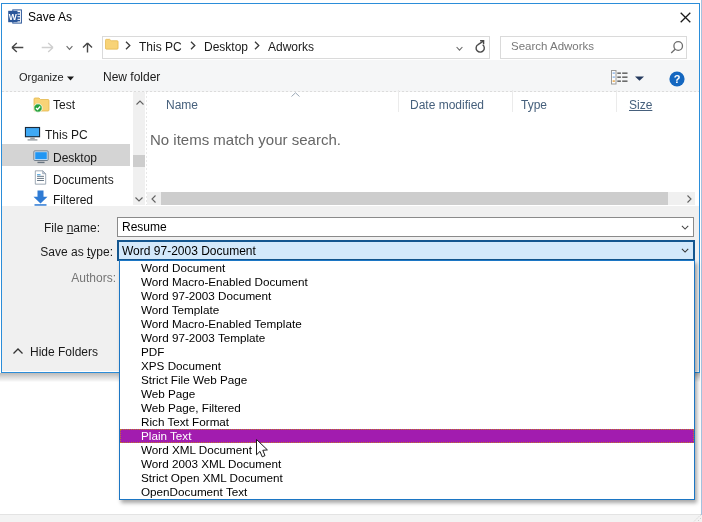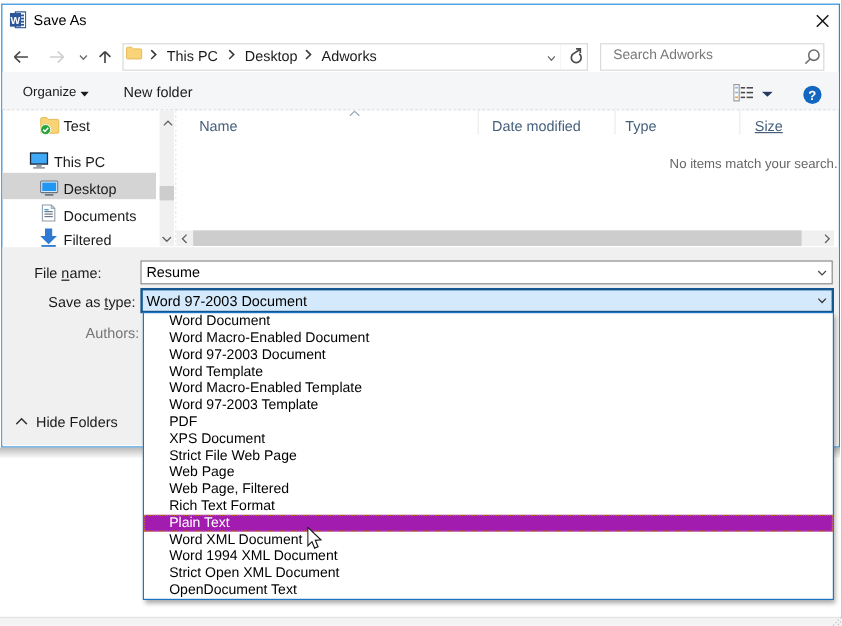--- a/index.html
+++ b/index.html
@@ -213,34 +213,34 @@
   <svg class="abs" style="left:291px;top:92px;" width="9" height="5" viewBox="0 0 9 5">
     <path d="M0.5 4.5 L4.5 0.8 L8.5 4.5" stroke="#9aa7b5" stroke-width="1" fill="none"></path>
   </svg>
   <div class="abs hdr" style="left:410px;top:98px;">Date modified</div>
   <div class="abs hdr" style="left:521px;top:98px;">Type</div>
   <div class="abs hdr" style="left:629px;top:98px;text-decoration:underline;">Size</div>
   <div class="abs colsep" style="left:398px;"></div>
   <div class="abs colsep" style="left:512px;"></div>
   <div class="abs colsep" style="left:616px;"></div>
 
-  <div class="abs" style="left:150px;top:131px;width:548px;text-align:right;color:#666;font-size:11px;">No items match your search.</div>
+  <div class="abs" style="left:150px;top:131px;width:548px;text-align:left;color:#666;font-size:15px;">No items match your search.</div>
 
   <div class="abs sb" style="left:147px;top:192px;width:548px;height:13px;"></div>
   <div class="abs sbthumb" style="left:161px;top:192px;width:507px;height:13px;"></div>
   <svg class="abs" style="left:151px;top:195px;" width="5" height="8" viewBox="0 0 5 8">
     <path d="M4.5 0.5 L1 4 L4.5 7.5" stroke="#616161" stroke-width="1.1" fill="none"></path>
   </svg>
   <svg class="abs" style="left:687px;top:195px;" width="5" height="8" viewBox="0 0 5 8">
     <path d="M0.5 0.5 L4 4 L0.5 7.5" stroke="#616161" stroke-width="1.1" fill="none"></path>
   </svg>
 
   <div id="bottompanel" class="abs"></div>
 
-  <div class="abs lbl" style="left:0;top:221px;width:113px;text-align:center;">File <u>n</u>ame:</div>
+  <div class="abs lbl" style="left:0;top:221px;width:113px;text-align:left;padding-left:44px;">File <u>n</u>ame:</div>
   <div id="fninput" class="abs"></div>
   <div class="abs" style="left:122px;top:220px;color:#000;">Resume</div>
   <svg class="abs" style="left:681px;top:225px;" width="9" height="6" viewBox="0 0 10 7">
     <path d="M0.8 1 L4.5 4.8 L8.2 1" stroke="#444" stroke-width="1.2" fill="none"></path>
   </svg>
 
   <div class="abs lbl" style="left:0;top:245px;width:113px;text-align:right;">Save as <u>t</u>ype:</div>
   <div id="combo" class="abs"></div>
   <div class="abs" style="left:122px;top:244px;color:#000;">Word 97-2003 Document</div>
   <svg class="abs" style="left:681px;top:248px;" width="9" height="6" viewBox="0 0 10 7">
@@ -262,21 +262,21 @@
     <div class="dditem">Word Macro-Enabled Template</div>
     <div class="dditem">Word 97-2003 Template</div>
     <div class="dditem">PDF</div>
     <div class="dditem">XPS Document</div>
     <div class="dditem">Strict File Web Page</div>
     <div class="dditem">Web Page</div>
     <div class="dditem">Web Page, Filtered</div>
     <div class="dditem">Rich Text Format</div>
     <div class="dditem ddsel">Plain Text</div>
     <div class="dditem">Word XML Document</div>
-    <div class="dditem">Word 1994 XML Document</div>
+    <div class="dditem">Word 2003 XML Document</div>
     <div class="dditem">Strict Open XML Document</div>
     <div class="dditem">OpenDocument Text</div>
   </div>
 
   <svg class="abs" style="left:256px;top:439px;" width="13" height="20" viewBox="0 0 13 20">
     <path d="M0.5 0.5 L0.5 15.8 L4 12.4 L6.2 17.8 L9 16.6 L6.8 11.3 L11.4 10.9 Z" fill="#fff" stroke="#1a1a1a" stroke-width="1"></path>
   </svg>
 
   <svg class="abs" style="left:691px;top:514px;" width="11" height="8" viewBox="0 0 11 8">
     <path d="M10 0.5 L3 7.5 M10 4 L6.5 7.5" stroke="#c9c9c9" stroke-width="1" stroke-dasharray="1.2 1.6" fill="none"></path>

